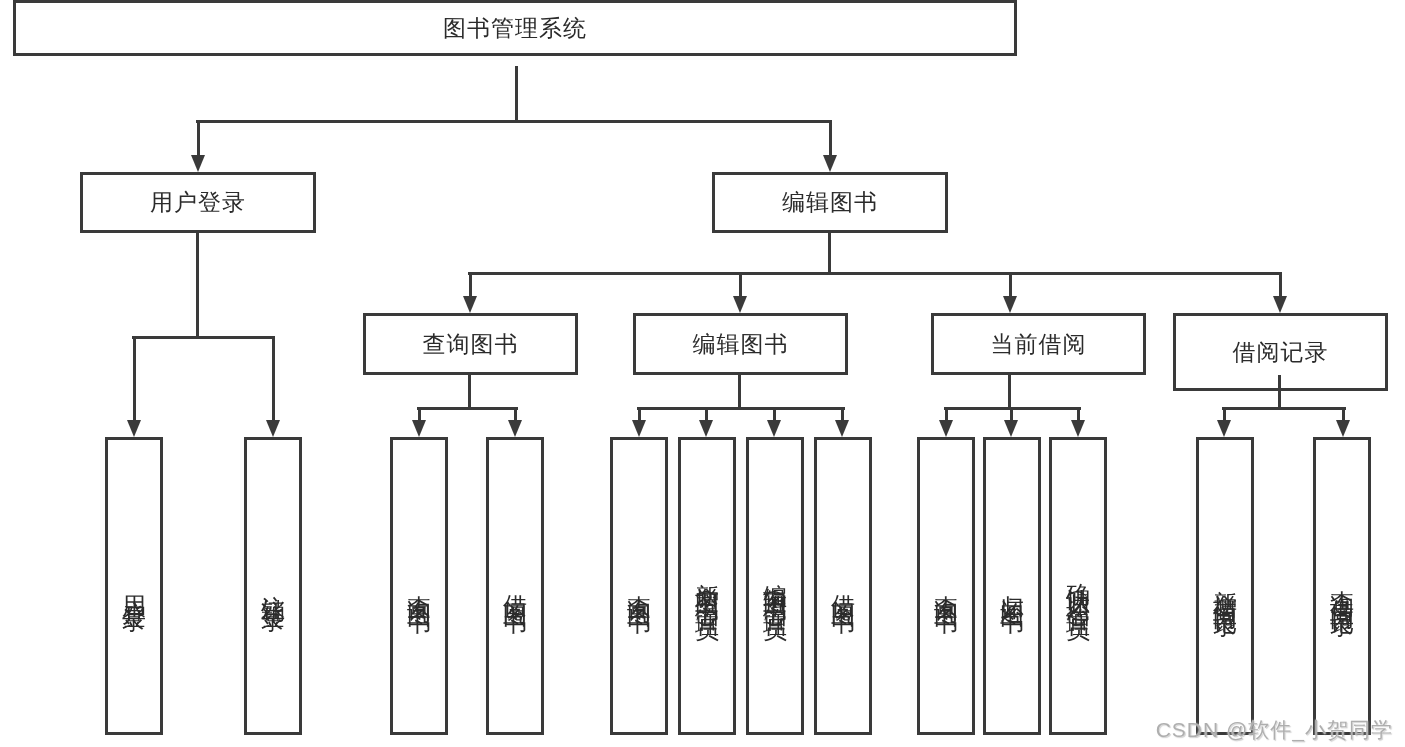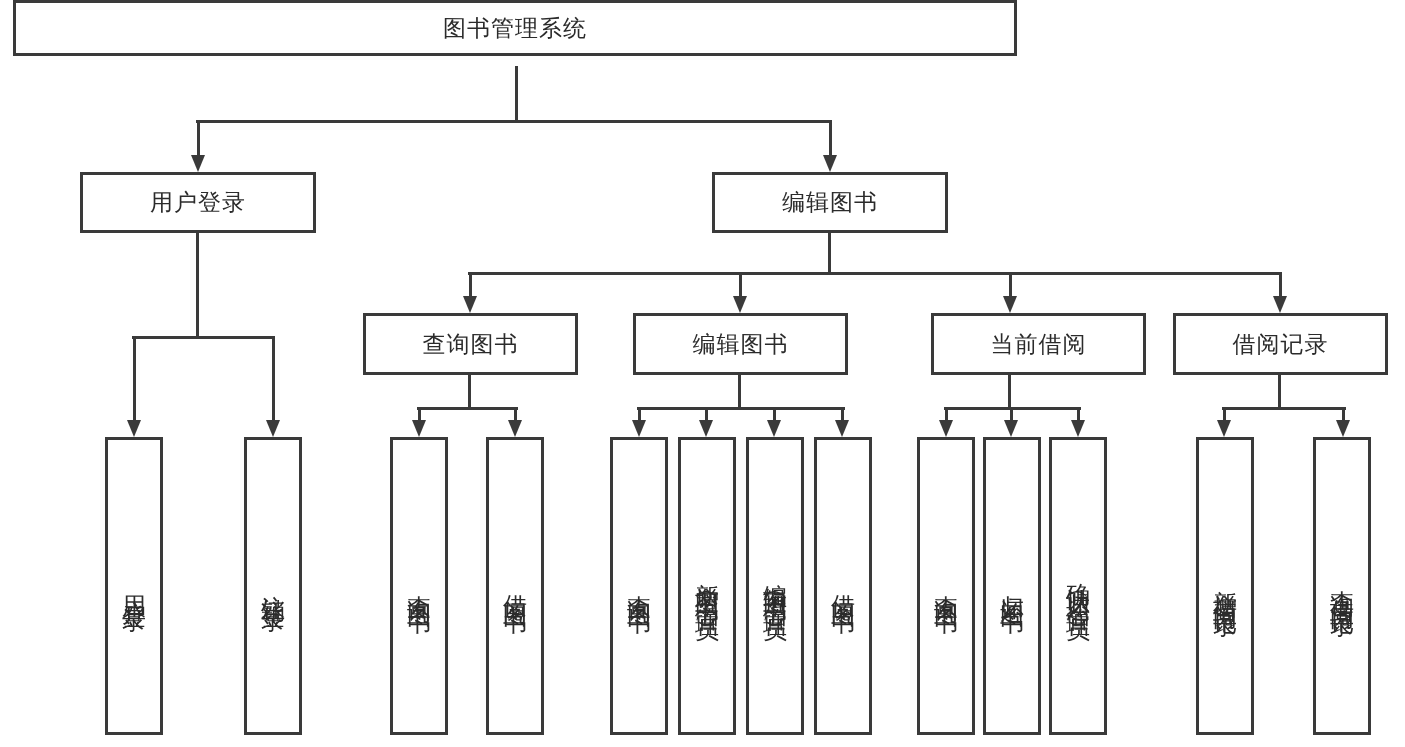--- a/index.html
+++ b/index.html
@@ -79,21 +79,21 @@
 
   <div class="box" style="left:363px;top:313px;width:215px;height:62px;">
     <span>查询图书</span>
   </div>
   <div class="box" style="left:633px;top:313px;width:215px;height:62px;">
     <span>编辑图书</span>
   </div>
   <div class="box" style="left:903px;top:313px;width:215px;height:62px;margin-left:28px;">
     <span>当前借阅</span>
   </div>
-  <div class="box" style="left:1173px;top:313px;width:215px;height:62px;">
+  <div class="box" style="left:1173px;top:313px;width:215px;height:78px;">
     <span>借阅记录</span>
   </div>
 
   <div class="box leaf" style="left:105px;">
     <span class="vtext">用户登录</span>
   </div>
   <div class="box leaf" style="left:244px;">
     <span class="vtext">注销登录</span>
   </div>
   <div class="box leaf" style="left:390px;">
@@ -159,14 +159,15 @@
   <div class="arrow" style="left:632px;top:407px;height:30px;"></div>
   <div class="arrow" style="left:699px;top:407px;height:30px;"></div>
   <div class="arrow" style="left:767px;top:407px;height:30px;"></div>
   <div class="arrow" style="left:835px;top:407px;height:30px;"></div>
   <div class="arrow" style="left:939px;top:407px;height:30px;"></div>
   <div class="arrow" style="left:1004px;top:407px;height:30px;"></div>
   <div class="arrow" style="left:1071px;top:407px;height:30px;"></div>
   <div class="arrow" style="left:1217px;top:407px;height:30px;"></div>
   <div class="arrow" style="left:1336px;top:407px;height:30px;"></div>
 
+  <div id="watermark">CSDN @软件_小贺同学</div>
 
 </div>
 
 </body></html>

